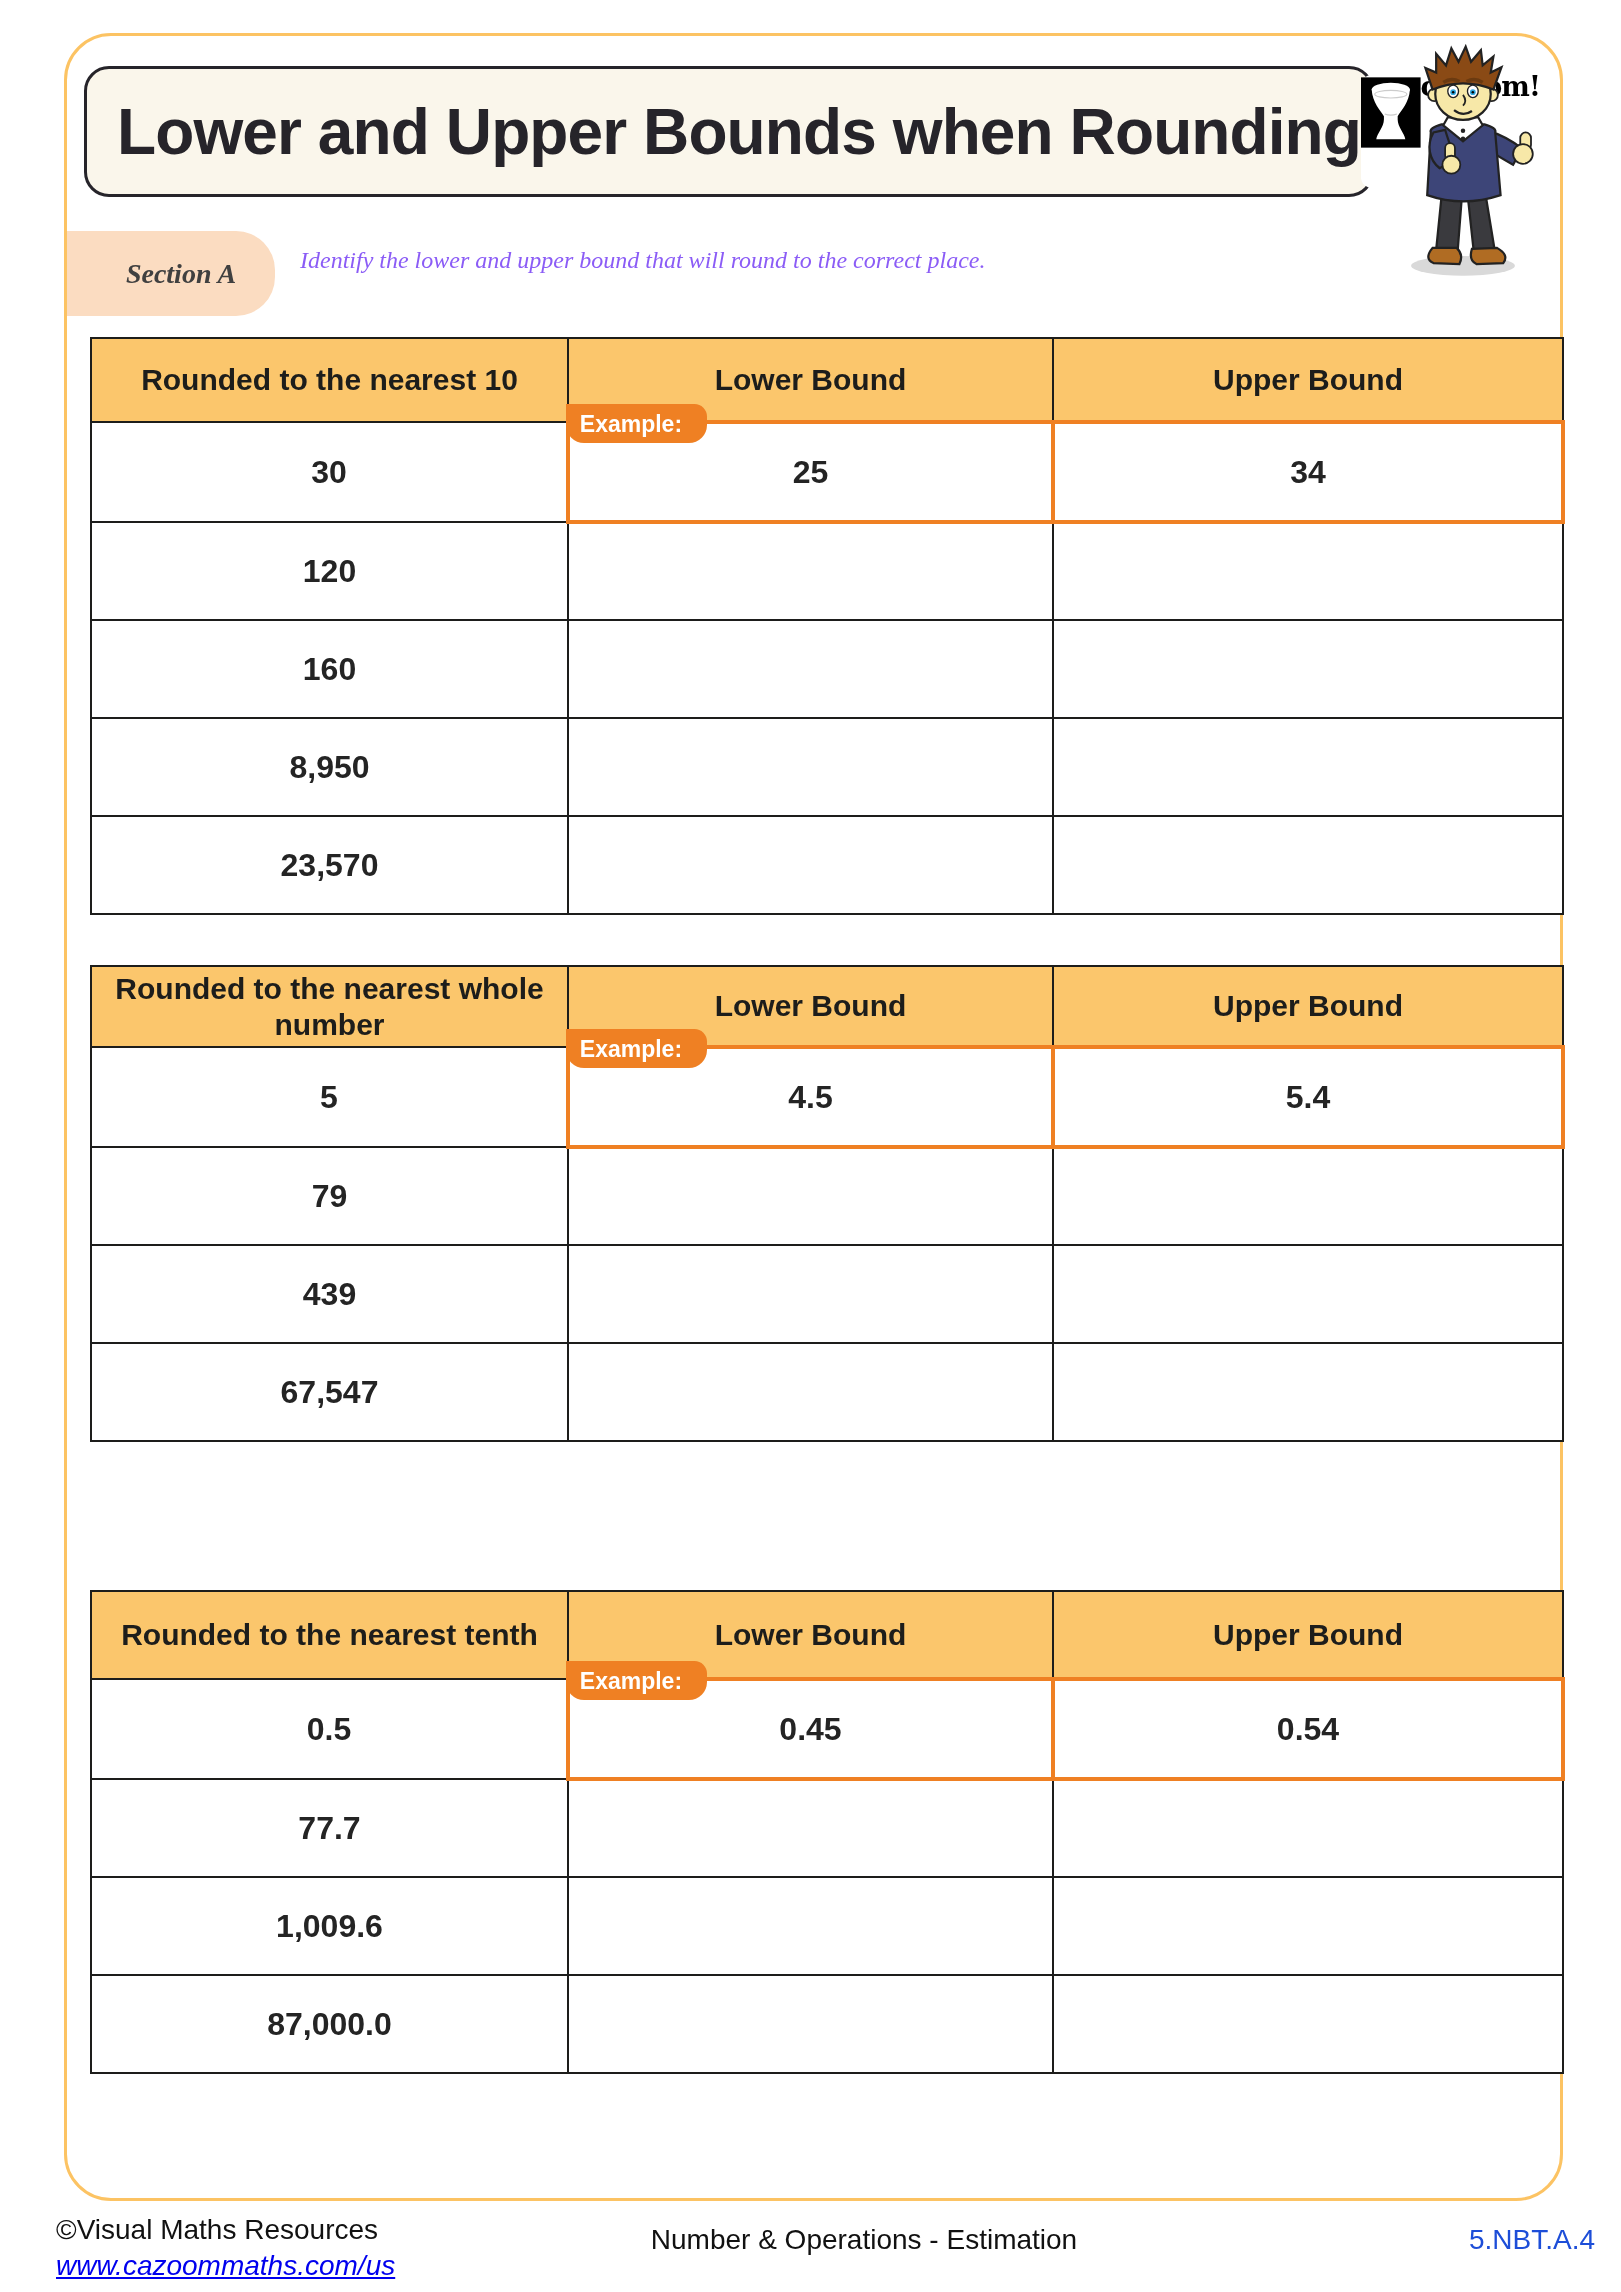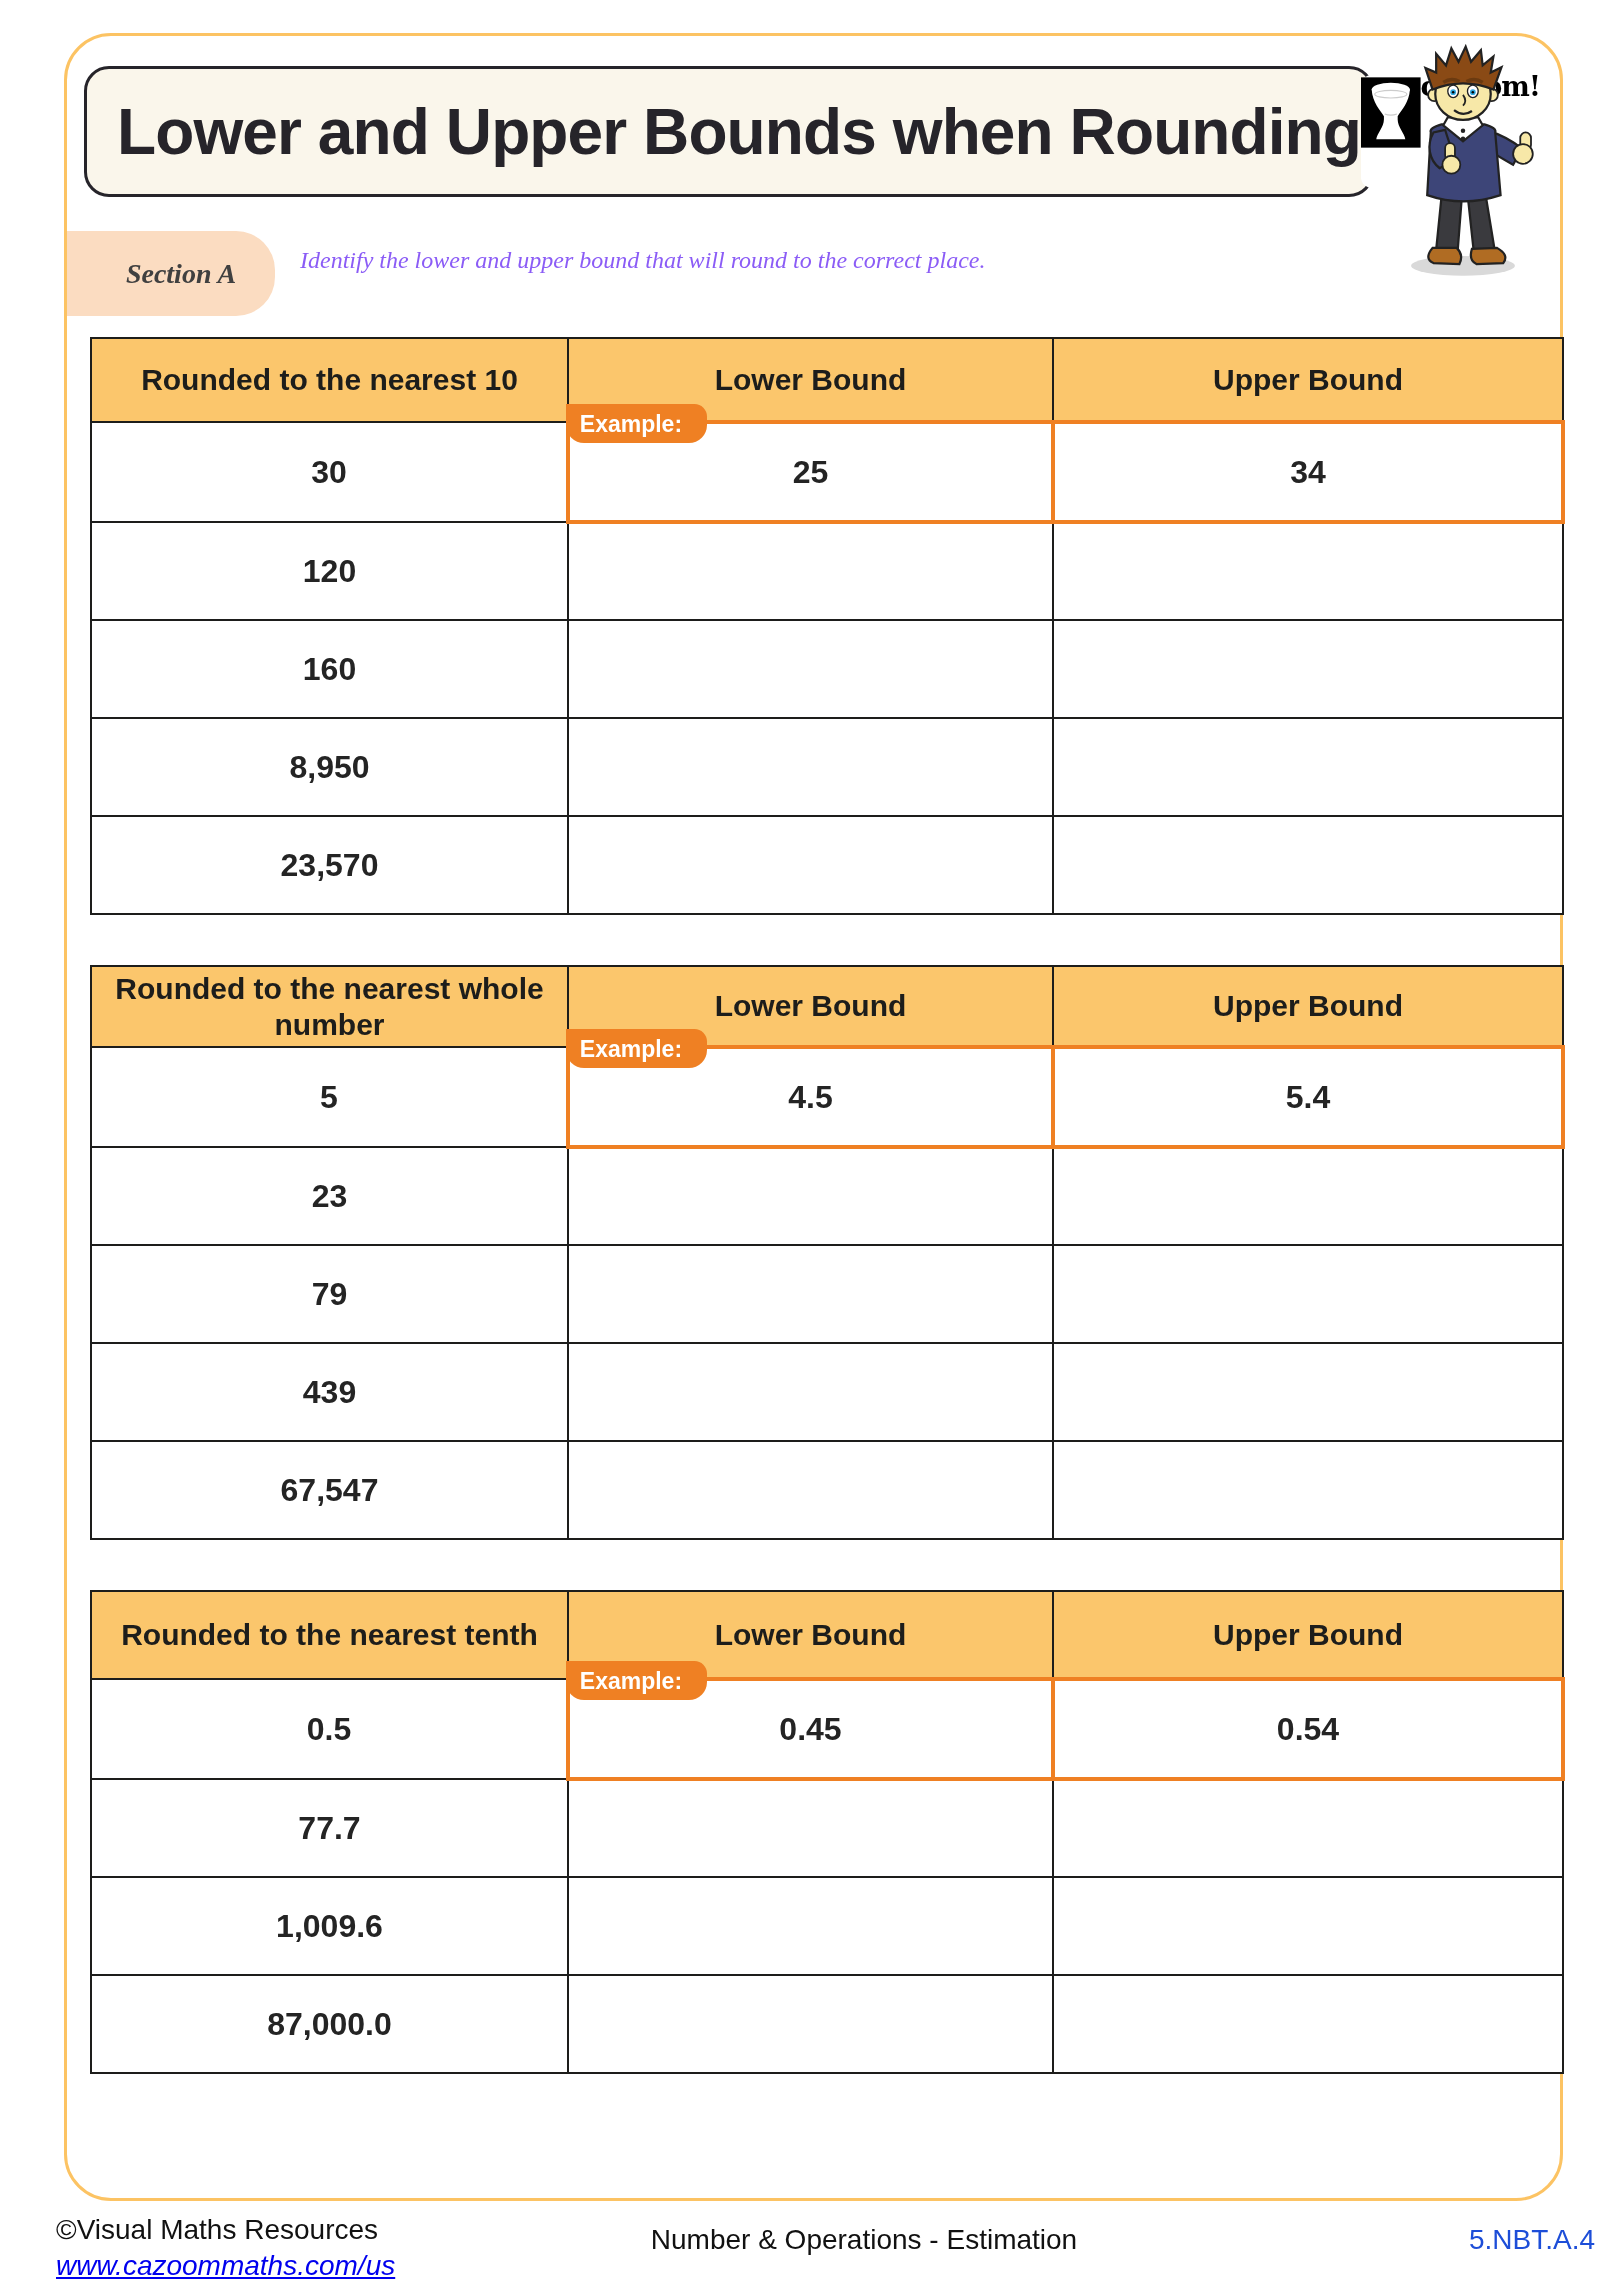--- a/index.html
+++ b/index.html
@@ -181,25 +181,20 @@
       <th>Upper Bound</th>
     </tr>
   </thead>
   <tbody>
     <tr class="exrow">
       <td>5</td>
       <td class="ex exlower"><span class="example-badge">Example:</span><span>4.5</span></td>
       <td class="ex"><span>5.4</span></td>
     </tr>
     <tr class="arow">
-      <td>23</td>
-      <td></td>
-      <td></td>
-    </tr>
-    <tr class="arow">
       <td>79</td>
       <td></td>
       <td></td>
     </tr>
     <tr class="arow">
       <td>439</td>
       <td></td>
       <td></td>
     </tr>
     <tr class="arow">

